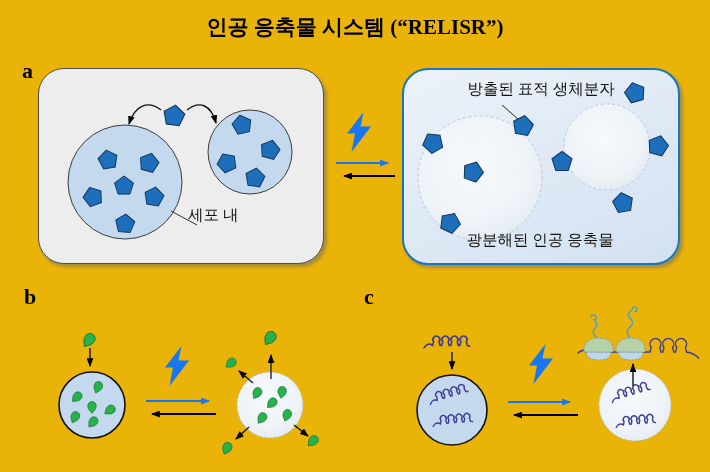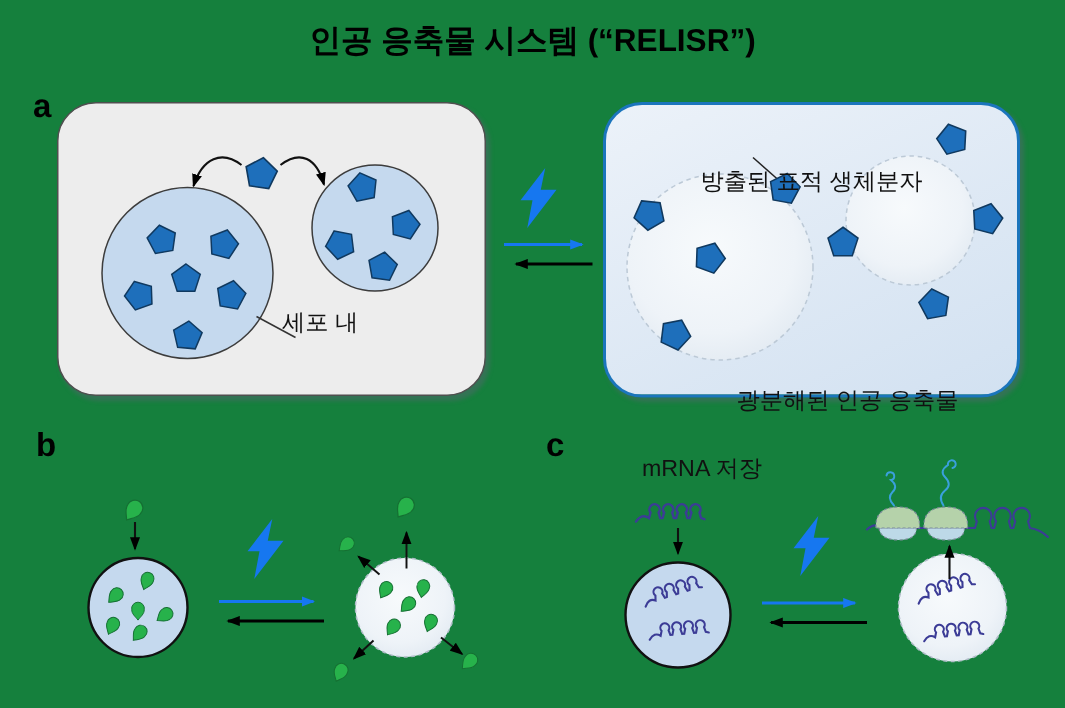--- a/index.html
+++ b/index.html
@@ -1,39 +1,39 @@
 <!DOCTYPE html>
 <html><head>
 <meta charset="utf-8">
 <style>
   html,body { margin:0; padding:0; background:#fff; }
-  .stage { position:relative; width:710px; height:472px; background:#15803d;
-           font-family:Liberation Sans, sans-serif; overflow:hidden; }
+  .stage { position:relative; width:710px; height:472px; background:#eab308;
+           font-family:Liberation Serif, serif; overflow:hidden; }
   .title { position:absolute; top:13px; left:0; width:710px; text-align:center;
            font-size:21px; font-weight:bold; color:#000; }
   .panel-letter { position:absolute; font-size:22px; font-weight:bold; color:#000; }
   .pl-a { left:22px; top:58px; }
   .pl-b { left:24px; top:284px; }
   .pl-c { left:364px; top:284px; }
   .box { position:absolute; box-sizing:border-box; }
   .left-box { left:38px; top:68px; width:286px; height:196px; background:#ededed;
               border:1.5px solid #4f4f4f; border-radius:26px;
               box-shadow:2.5px 3px 3px rgba(90,100,115,0.45); }
   .right-box { left:402px; top:68px; width:278px; height:197px;
                background:linear-gradient(155deg,#ecf2f9 0%, #d2e1f1 100%);
                border:2px solid #1b75bc; border-radius:26px;
                box-shadow:2.5px 3px 3px rgba(90,100,115,0.45); }
   .lbl { position:absolute; font-size:15.5px; color:#111; white-space:nowrap; z-index:3; }
   .ctr { text-align:center; }
   .art { position:absolute; left:0; top:0; z-index:2; }
   .lbl-a-top-left  { left:38px;  top:77px;  width:286px; }
   .lbl-a-cond1     { left:188px; top:205px; }
   .lbl-a-cond2     { left:201px; top:227px; }
-  .lbl-a-top-right { left:402px; top:79px;  width:278px;margin-top:32px; }
-  .lbl-a-bot-right { left:465px; top:230px; width:200px;margin-top:27px; }
+  .lbl-a-top-right { left:402px; top:79px;  width:278px; }
+  .lbl-a-bot-right { left:440px; top:230px; width:200px; }
   .lbl-b-store  { left:40px;  top:302px; width:122px; }
   .lbl-b-active { left:216px; top:302px; width:122px; }
   .lbl-c-store  { left:407px; top:302px; width:122px; }
   .lbl-c-trans  { left:576px; top:300px; width:124px; }
 </style>
 </head>
 <body>
 
 <div class="stage">
 
@@ -42,21 +42,20 @@
   <div class="panel-letter pl-a">a</div>
   <div class="panel-letter pl-b">b</div>
   <div class="panel-letter pl-c">c</div>
 
   <div class="box left-box"></div>
   <div class="box right-box"></div>
 
   <div class="lbl lbl-a-cond1">세포 내</div>
   <div class="lbl ctr lbl-a-top-right">방출된 표적 생체분자</div>
   <div class="lbl ctr lbl-a-bot-right">광분해된 인공 응축물</div>
-  <div class="lbl ctr lbl-c-store">mRNA 저장</div>
 
   <svg class="art" width="710" height="472">
     <defs>
       <marker id="mBlack" viewBox="0 0 8 6" markerWidth="9" markerHeight="7" refX="7" refY="3" orient="auto" markerUnits="userSpaceOnUse">
         <path d="M0,0 L8,3 L0,6 Z" fill="#000"></path>
       </marker>
       <marker id="mBlue" viewBox="0 0 8 6" markerWidth="9" markerHeight="7" refX="7" refY="3" orient="auto" markerUnits="userSpaceOnUse">
         <path d="M0,0 L8,3 L0,6 Z" fill="#1677f0"></path>
       </marker>
       <radialGradient id="faintG" cx="45%" cy="40%" r="65%">

